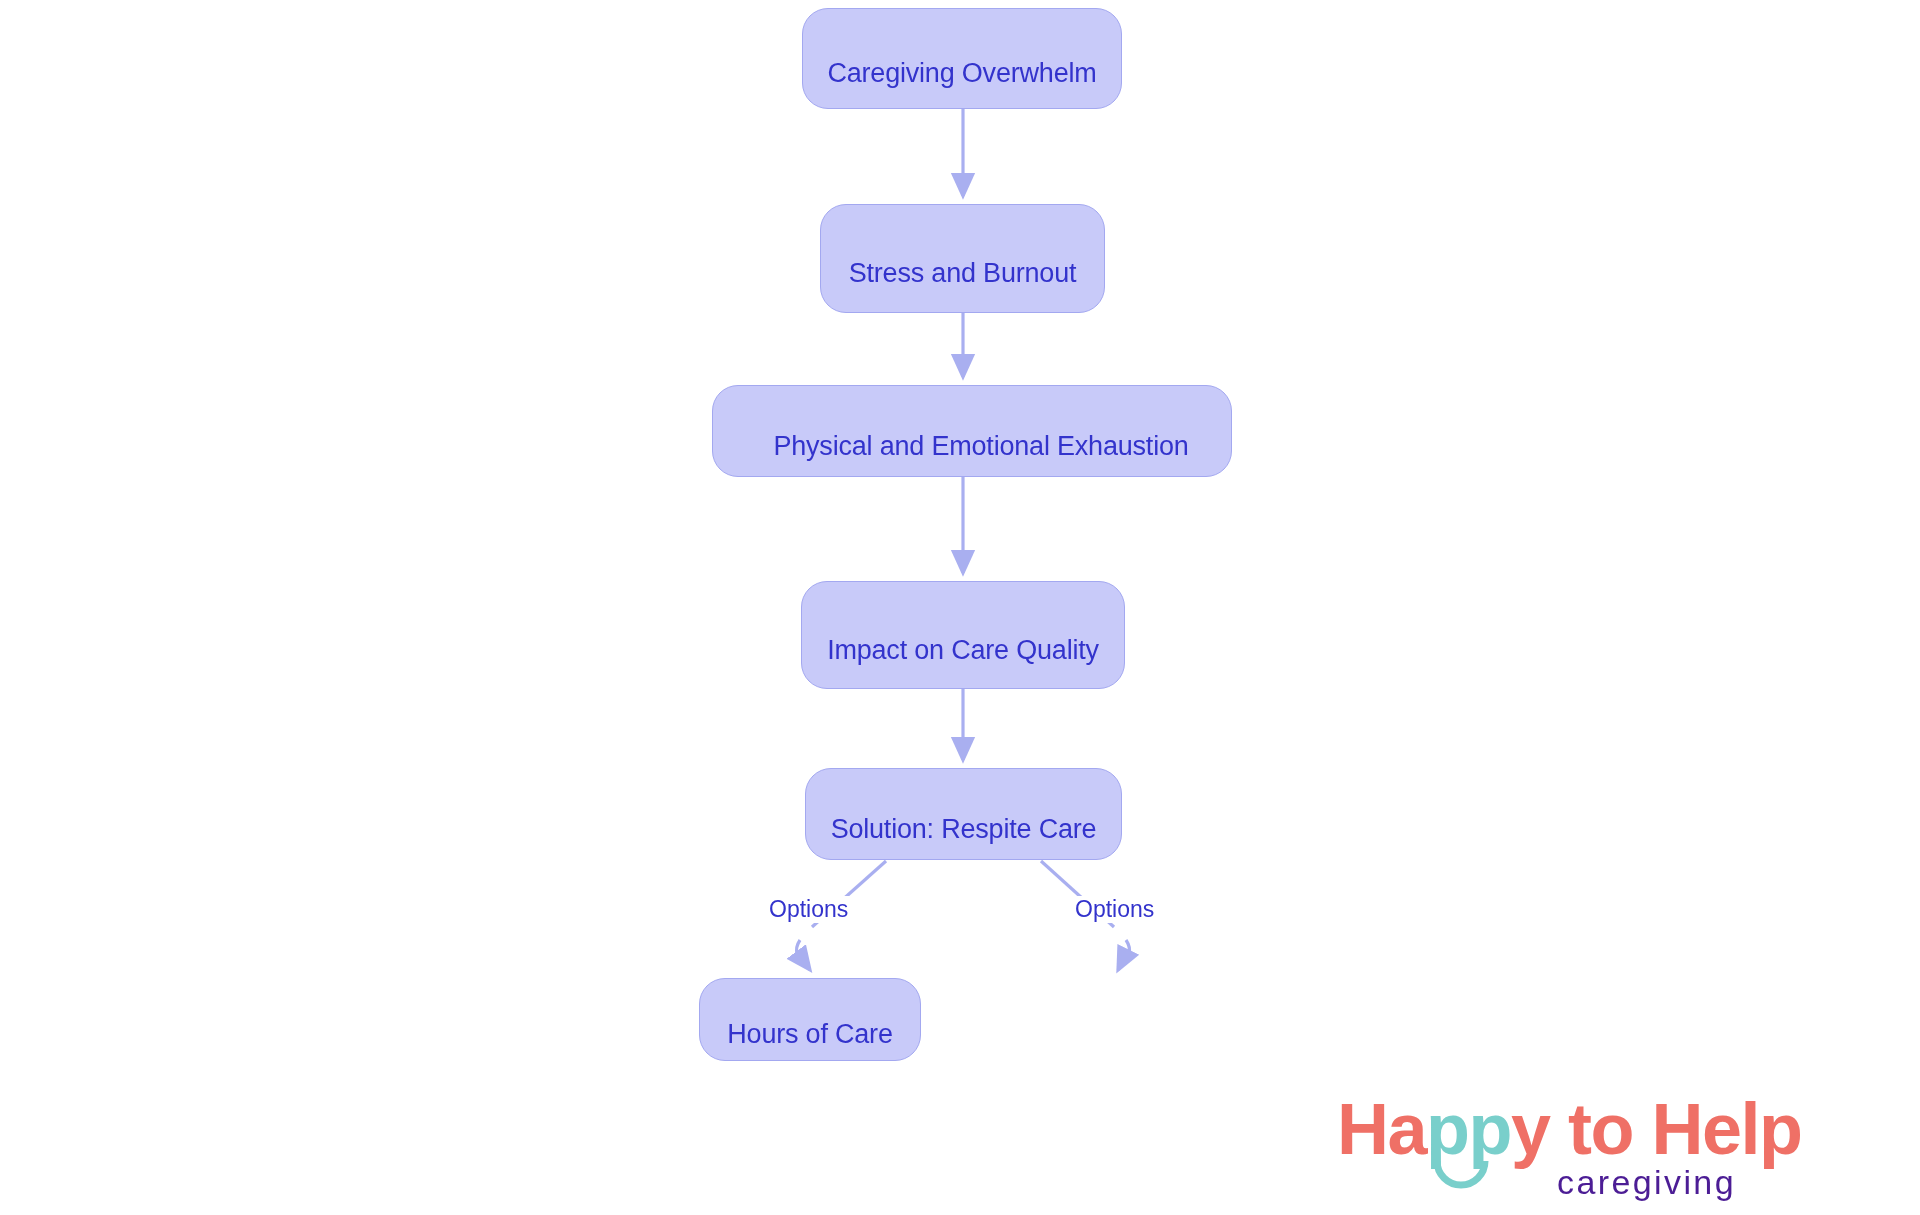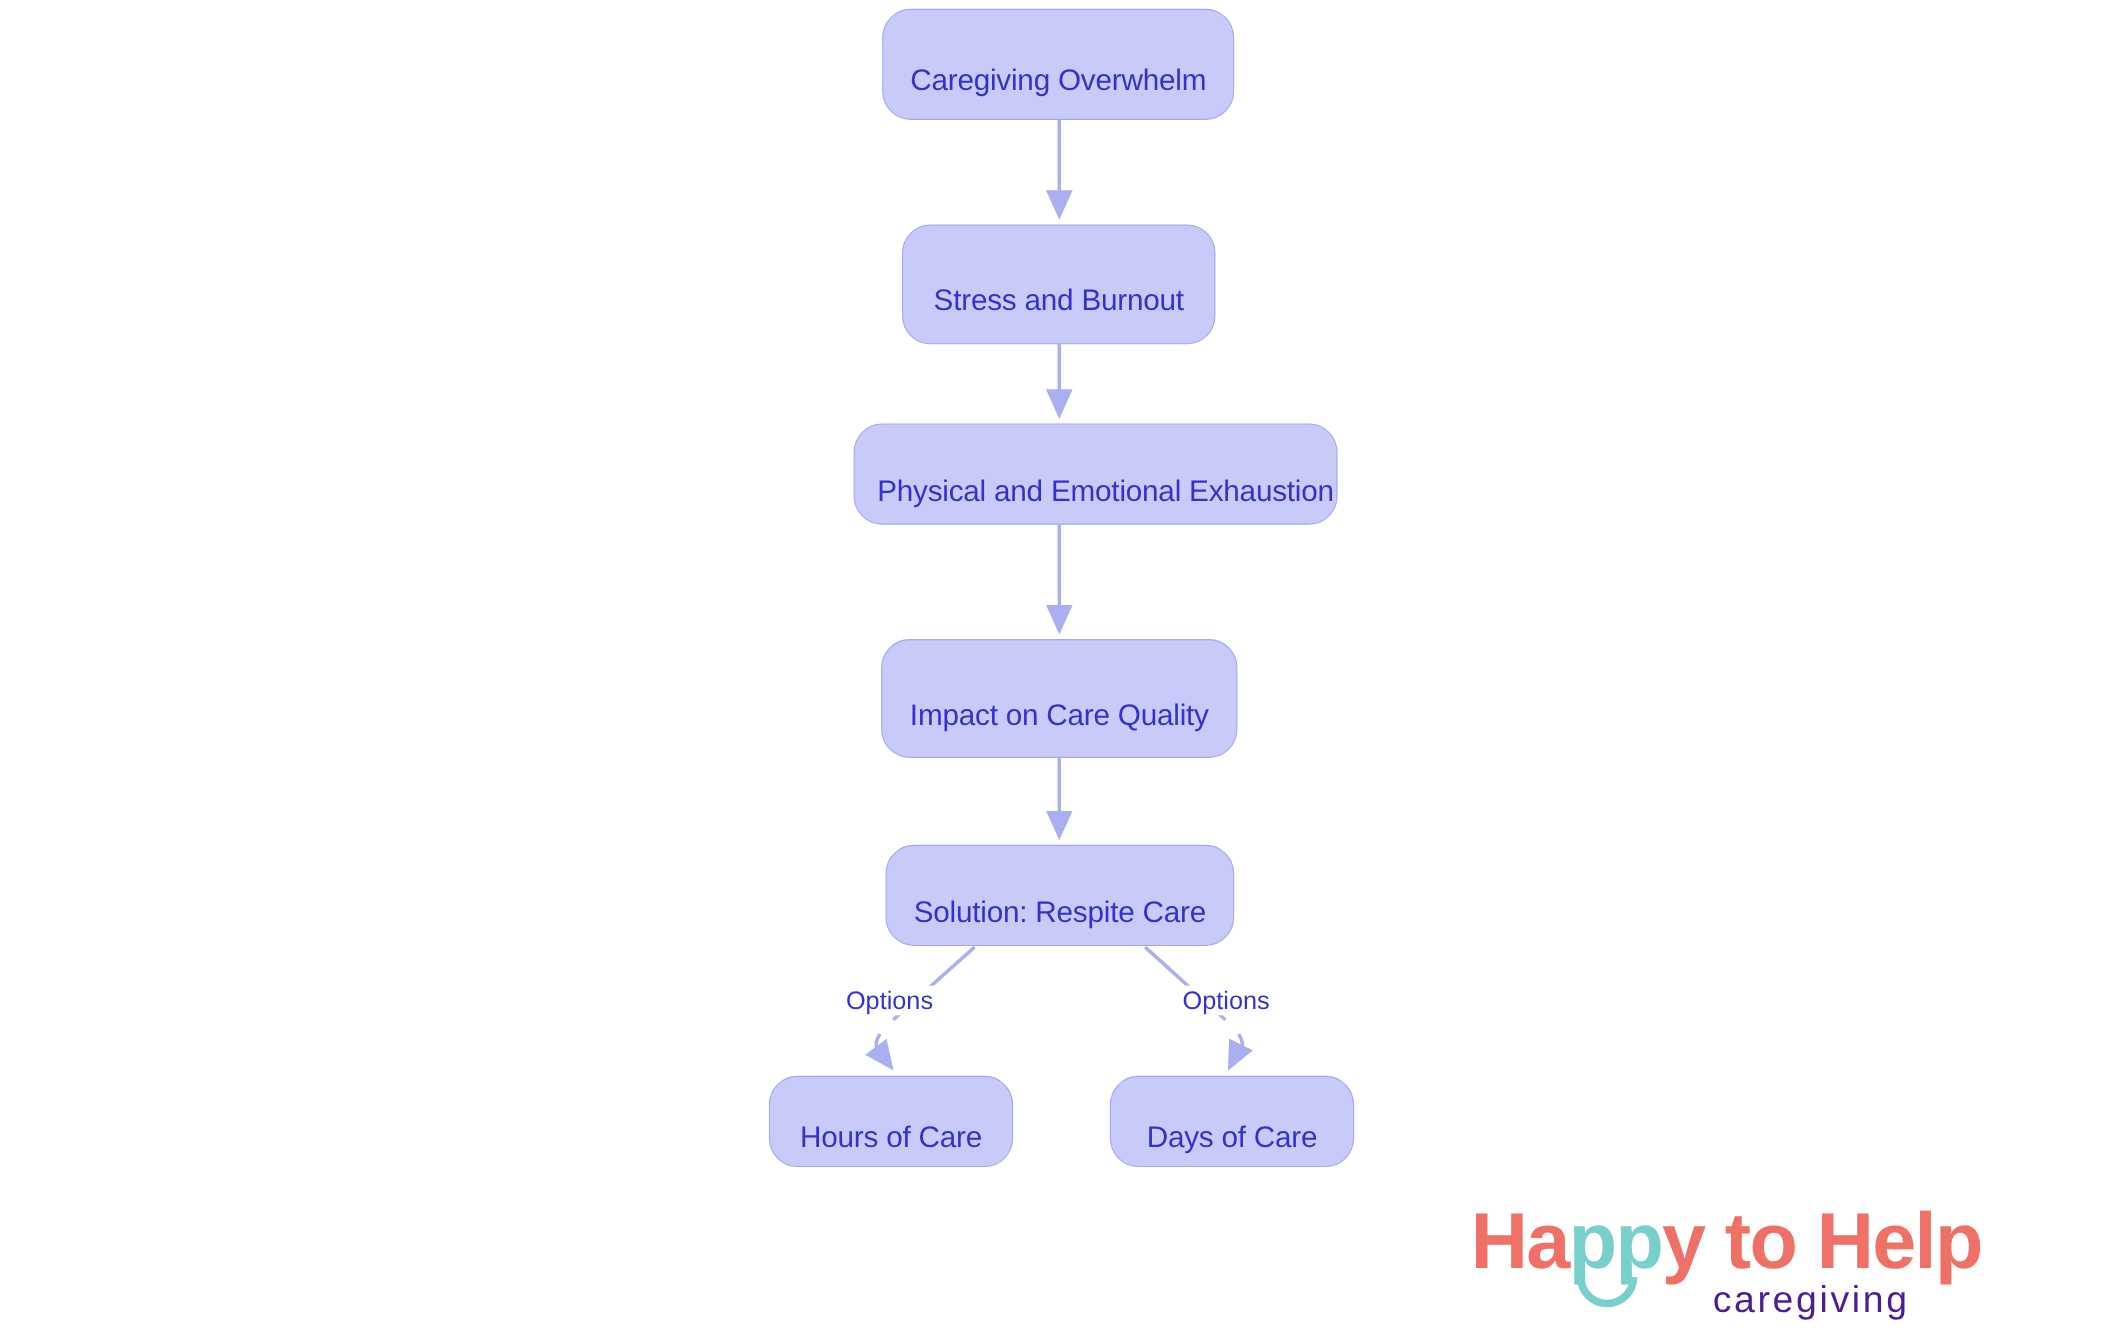--- a/index.html
+++ b/index.html
@@ -56,21 +56,21 @@
 
   .node-label {
     color: #3333cc;
     pointer-events: none;
     margin-top: 30px;
   }
 
   
   #node-overwhelm   { left: 802px;  top: 8px;    width: 320px; height: 101px; }
   #node-stress      { left: 820px;  top: 204px;  width: 285px; height: 109px;  }
-  #node-exhaustion  { left: 776px;  top: 385px;  width: 440px; height: 92px; padding-left: 36px;  }
+  #node-exhaustion  { left: 712px;  top: 385px;  width: 520px; height: 92px; padding-left: 36px;  }
   #node-impact      { left: 801px;  top: 581px;  width: 324px; height: 108px;  }
   #node-solution    { left: 805px;  top: 768px;  width: 317px; height: 92px;  }
   #node-hours       { left: 699px;  top: 978px;  width: 222px; height: 83px;  }
   #node-days        { left: 1009px; top: 978px;  width: 222px; height: 83px;  }
 
   
   .edge-label {
     position: absolute;
     color: #3333cc;
     font-size: 23px;
@@ -167,23 +167,20 @@
   </div>
 
   <div class="node" id="node-solution">
     <span class="node-label">Solution: Respite Care</span>
   </div>
 
   <div class="node" id="node-hours">
     <span class="node-label">Hours of Care</span>
   </div>
 
-  <div class="node" id="node-days">
-    <span class="node-label">Days of Care</span>
-  </div>
 
   <div class="edge-label" id="edge-label-hours">Options</div>
 
   <div class="edge-label" id="edge-label-days">Options</div>
 
 </div>
 
 <div id="brand-logo">
 
   <div class="logo-wordmark">

